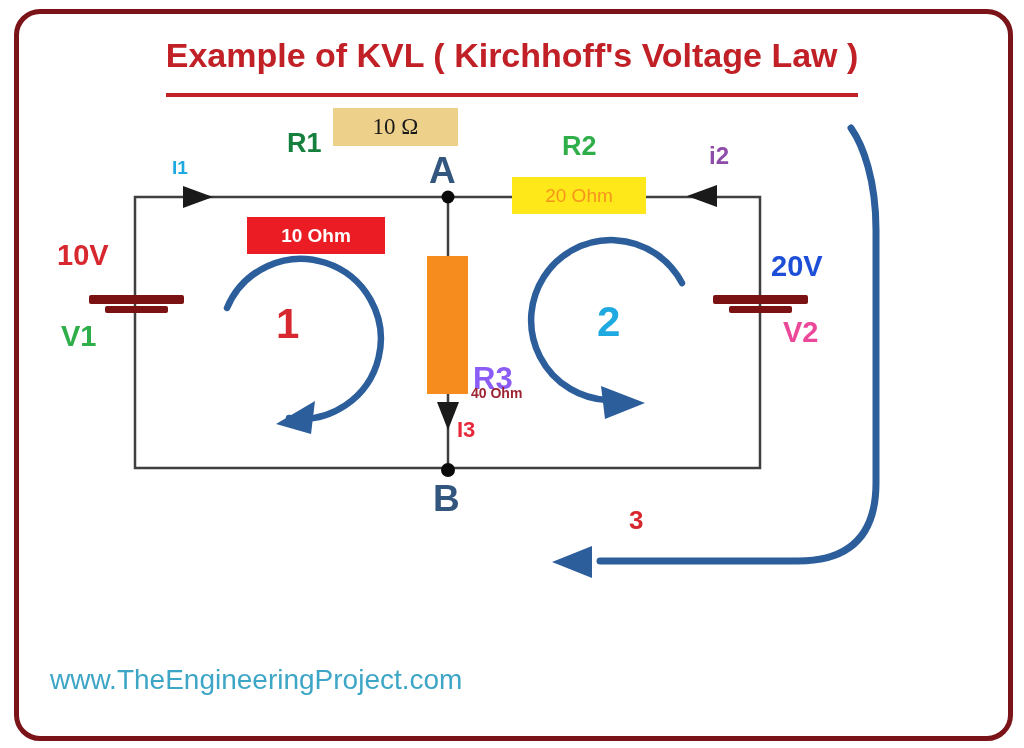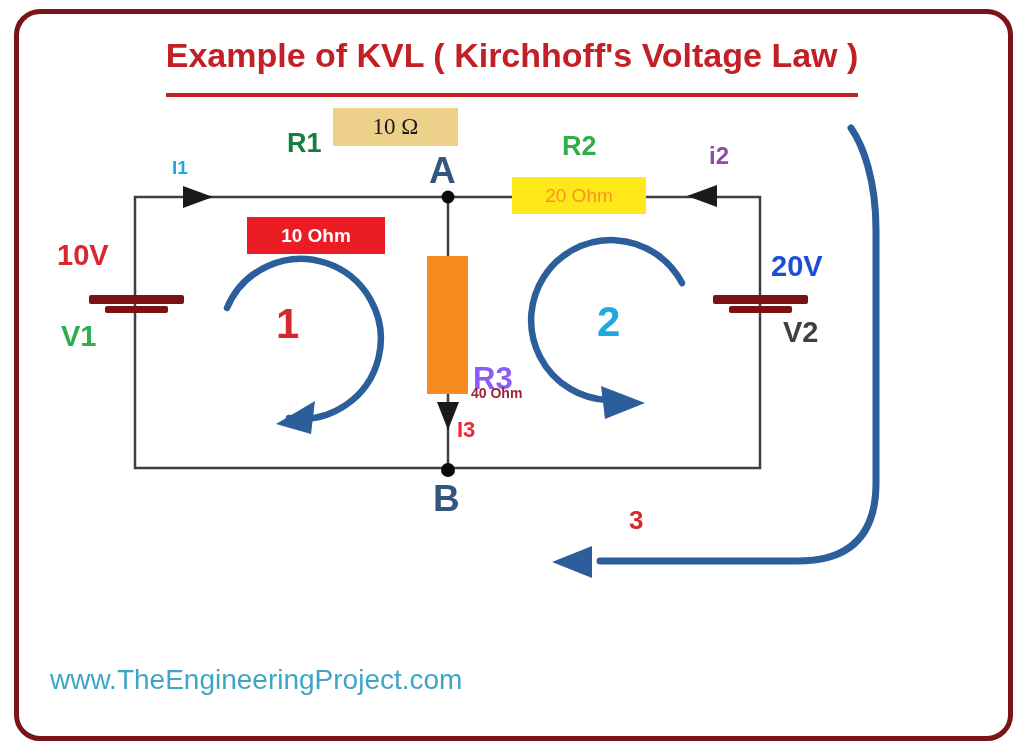--- a/index.html
+++ b/index.html
@@ -30,21 +30,21 @@
   .r3box{left:427px;top:256px;width:41px;height:138px;background:#f68c1e;}
   .lbl{font-weight:bold;}
   .i1{left:172px;top:158px;font-size:19px;color:#1fa9e1;}
   .r1l{left:287px;top:130px;font-size:27px;color:#15803d;}
   .nodeA{left:429px;top:152px;font-size:37px;color:#33567f;}
   .r2l{left:562px;top:133px;font-size:27px;color:#2fae4a;}
   .i2{left:709px;top:144px;font-size:24px;color:#8e4ca8;}
   .v1v{left:57px;top:241px;font-size:29px;color:#d7282f;}
   .v1l{left:61px;top:322px;font-size:29px;color:#2fae4a;}
   .v2v{left:771px;top:252px;font-size:29px;color:#1d4ed8;}
-  .v2l{left:783px;top:318px;font-size:29px;color:#404040;}
+  .v2l{left:783px;top:318px;font-size:29px;color:#ec4899;}
   .loop1{left:276px;top:303px;font-size:42px;color:#d7282f;}
   .loop2{left:597px;top:301px;font-size:42px;color:#1fa9e1;}
   .r3l{left:473px;top:363px;font-size:31px;color:#8b5cf6;}
   .r3v{left:471px;top:386px;font-size:14px;color:#9c2333;}
   .i3{left:457px;top:419px;font-size:22px;color:#e8273b;}
   .nodeB{left:433px;top:480px;font-size:37px;color:#33567f;}
   .loop3{left:629px;top:507px;font-size:26px;color:#d7282f;}
   .note{position:absolute;left:166px;top:591px;font-size:19px;font-weight:bold;
     color:#c8433f;line-height:28px;}
   .note div{text-decoration:underline;}

